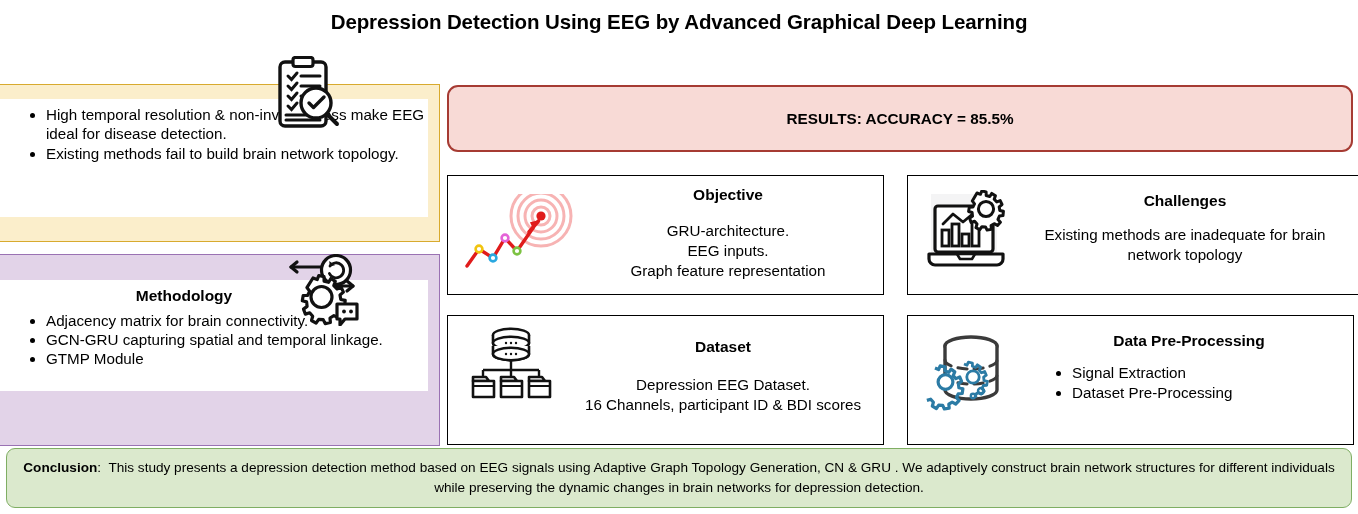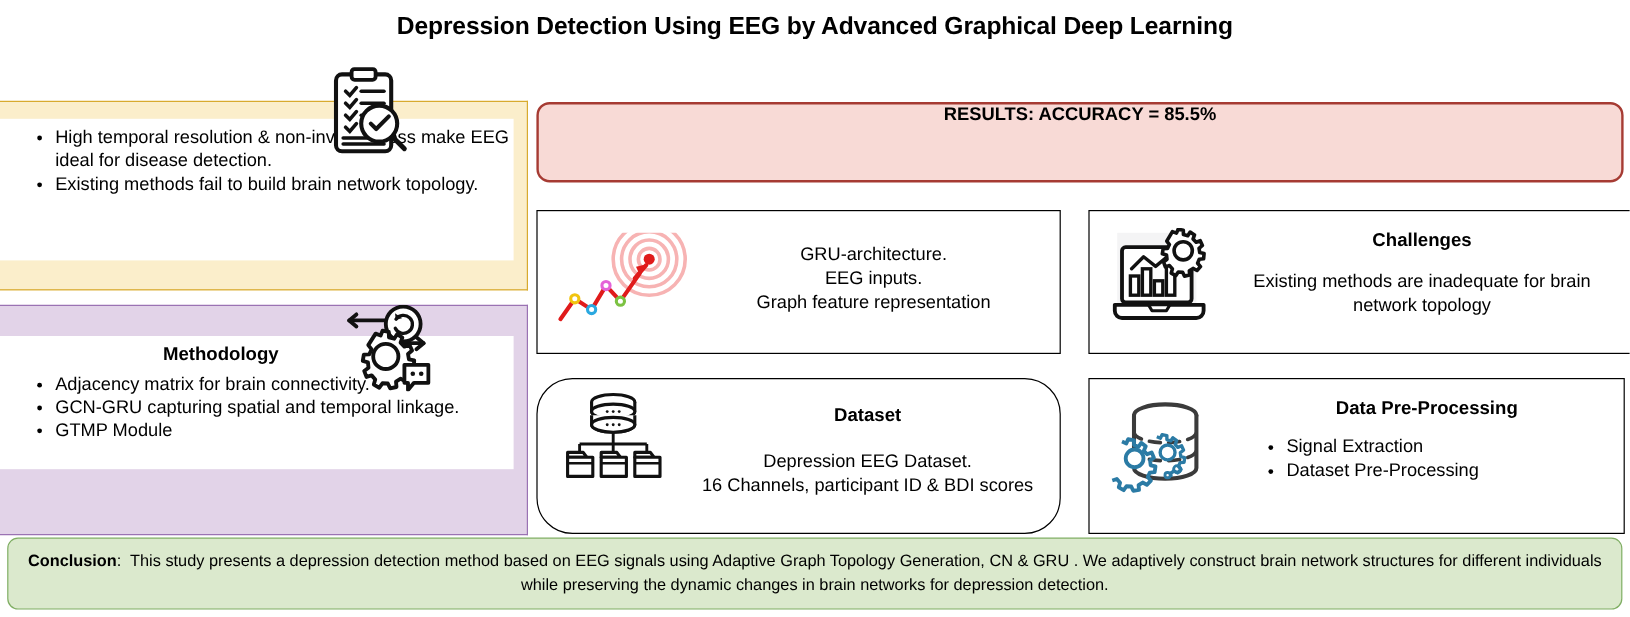--- a/index.html
+++ b/index.html
@@ -94,36 +94,37 @@
     position: absolute;
     left: 447px;
     top: 85px;
     width: 906px;
     height: 67px;
     box-sizing: border-box;
     background: #f8dad6;
     border: 2px solid #a63b33;
     border-radius: 11px;
     display: flex;
+    align-items: center;
     justify-content: center;
     font-size: 15.3px;
     font-weight: bold;
   }
 
   
   .card {
     position: absolute;
     box-sizing: border-box;
     background: #ffffff;
     border: 1.8px solid #000000;
     overflow: hidden;
   }
   .card-objective   { left: 447px;  top: 175px; width: 437px; height: 120px; }
   .card-challenges  { left: 907px;  top: 175px; width: 531px; height: 120px; }
-  .card-dataset     { left: 447px;  top: 315px; width: 437px; height: 130px; border-radius: 30px; }
+  .card-dataset     { left: 447px;  top: 315px; width: 437px; height: 130px; }
   .card-preprocess  { left: 907px;  top: 315px; width: 447px; height: 130px; }
 
   .card-title {
     text-align: center;
     font-weight: bold;
     font-size: 15.5px;
   }
   .card-body {
     text-align: center;
     font-size: 15.2px;
@@ -249,20 +250,21 @@
       <polyline points="8,72 20,55 34,64 46,44 58,57 74,34" fill="none" stroke="#e01b1b" stroke-width="3.4" stroke-linejoin="round" stroke-linecap="round"></polyline>
       <path d="M70 38 L79.5 27" stroke="#e01b1b" stroke-width="3.6" stroke-linecap="round"></path>
       <path d="M80.5 26 l-9.5 2.2 l3 6.8 z" fill="#e01b1b"></path>
       <circle cx="20" cy="55" r="3.4" fill="#fff" stroke="#f1c40f" stroke-width="2.6"></circle>
       <circle cx="34" cy="64" r="3.4" fill="#fff" stroke="#2aa8e0" stroke-width="2.6"></circle>
       <circle cx="46" cy="44" r="3.4" fill="#fff" stroke="#e463d8" stroke-width="2.6"></circle>
       <circle cx="58" cy="57" r="3.4" fill="#fff" stroke="#7cc242" stroke-width="2.6"></circle>
     </svg>
   </div>
   <div style="position:absolute; left:130px; top:10px; width:300px;">
+    <div class="card-title">Objective</div>
     <div class="card-lines" style="margin-top:17px;">
       <div>GRU-architecture.</div>
       <div>EEG inputs.</div>
       <div>Graph feature representation</div>
     </div>
   </div>
 </div>
 
 <div class="card card-challenges">
   <div class="icon-slot" style="left:6px; top:12px; width:110px; height:96px;">

